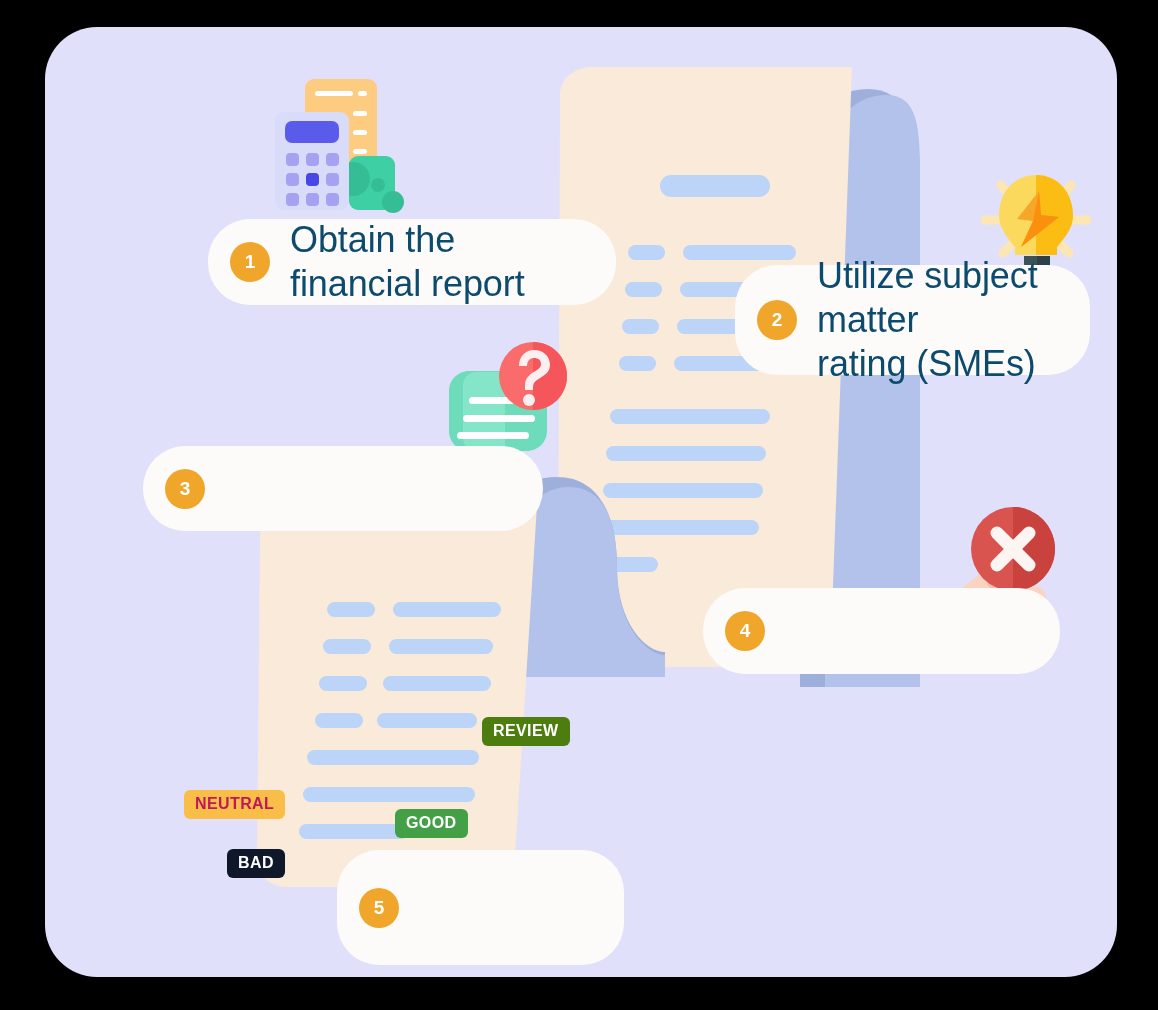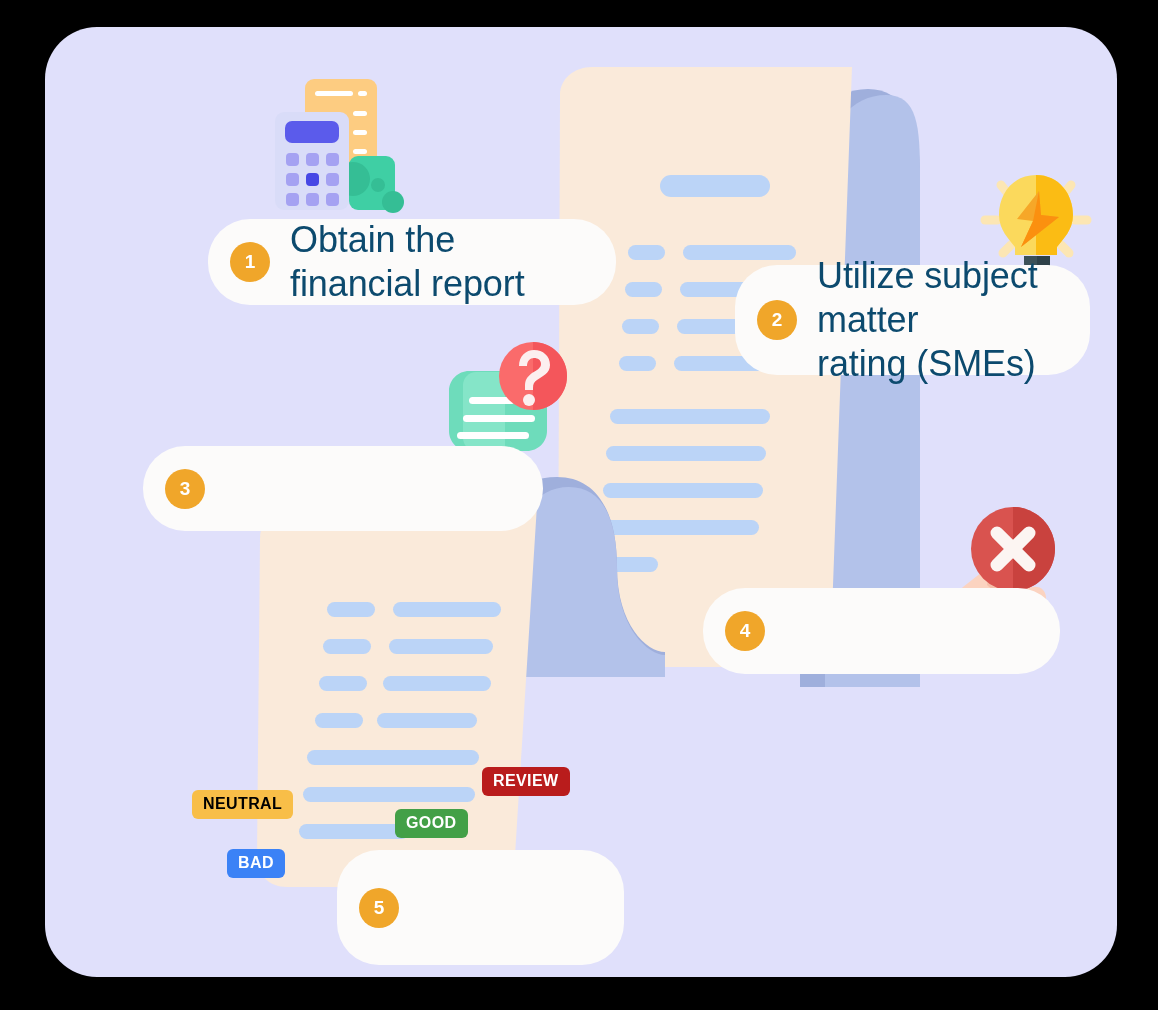--- a/index.html
+++ b/index.html
@@ -78,26 +78,26 @@
   .badge {
     position: absolute;
     border-radius: 6px;
     font-size: 16px;
     font-weight: bold;
     letter-spacing: 0.4px;
     padding: 5px 11px 6px 11px;
     font-family: "Liberation Sans", sans-serif;
     white-space: nowrap;
   }
-  #badge-review  { left: 437px; top: 740px; background: #b91c1c; color: #FFFFFF; }
-  #badge-neutral { left: 147px; top: 763px; background: #F8BE48; color: #000000; }
+  #badge-review  { left: 437px; top: 690px; background: #4d7c0f; color: #FFFFFF; }
+  #badge-neutral { left: 139px; top: 763px; background: #F8BE48; color: #be185d; }
   #badge-good    { left: 350px; top: 782px; background: #3FA martin; }
   #badge-good    { left: 350px; top: 782px; background: #45A council; }
   #badge-good    { left: 350px; top: 782px; background: #43A047; color: #FFFFFF; }
-  #badge-bad     { left: 182px; top: 822px; background: #3b82f6; color: #FFFFFF; }
+  #badge-bad     { left: 182px; top: 822px; background: #0f172a; color: #FFFFFF; }
 
   
   .deco { position: absolute; }
   #deco-calculator { left: 222px; top: 52px;  width: 150px; height: 155px; }
   #deco-bulb       { left: 930px; top: 140px; width: 128px; height: 118px; }
   #deco-question   { left: 398px; top: 312px; width: 130px; height: 122px; }
   #deco-stamp      { left: 902px; top: 476px; width: 120px; height: 118px; }
 </style>
 </head>
 <body>

